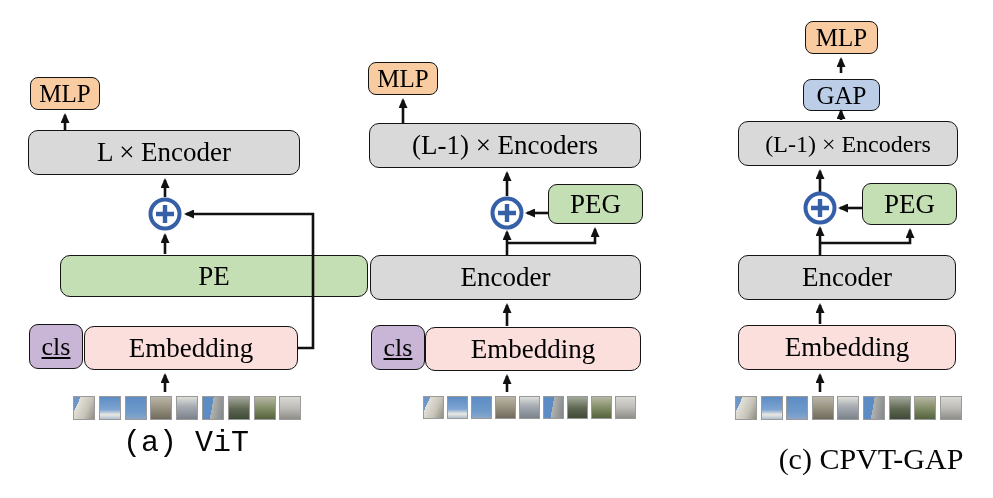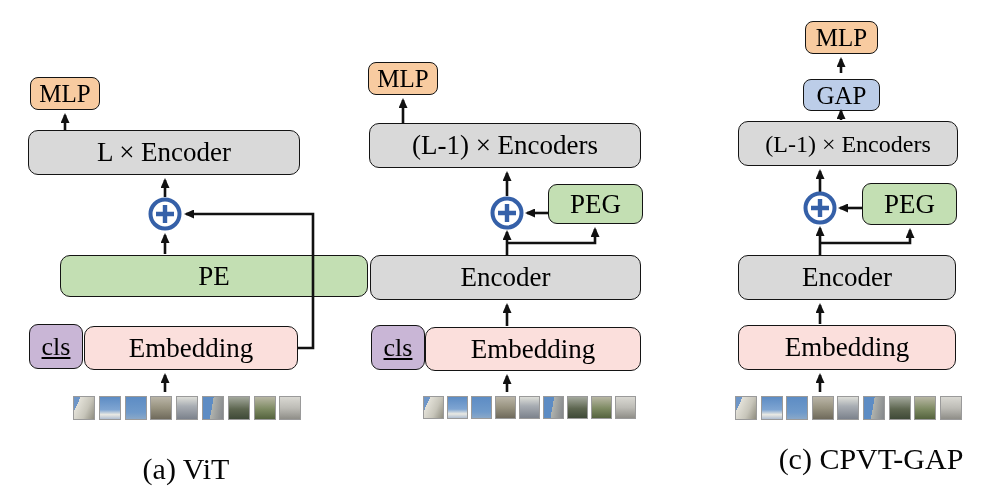--- a/index.html
+++ b/index.html
@@ -55,21 +55,21 @@
       <div class="patch" style="background: linear-gradient(115deg, rgb(110, 150, 200) 22%, rgb(227, 225, 216) 22%, rgb(199, 197, 186) 62%, rgb(143, 141, 128) 100%);"></div>
       <div class="patch" style="background: linear-gradient(rgb(93, 140, 196) 0%, rgb(127, 165, 210) 58%, rgb(233, 233, 227) 80%, rgb(176, 191, 210) 100%);"></div>
       <div class="patch" style="background: linear-gradient(rgb(93, 140, 196) 0%, rgb(111, 154, 202) 70%, rgb(138, 168, 200) 100%);"></div>
       <div class="patch" style="background: linear-gradient(rgb(186, 181, 167) 0%, rgb(151, 146, 127) 50%, rgb(111, 106, 92) 100%);"></div>
       <div class="patch" style="background: linear-gradient(rgb(222, 223, 217) 0%, rgb(168, 173, 179) 42%, rgb(124, 130, 140) 100%);"></div>
       <div class="patch" style="background: linear-gradient(100deg, rgb(93, 140, 196) 45%, rgb(176, 179, 174) 45%, rgb(131, 134, 138) 100%);"></div>
       <div class="patch" style="background: linear-gradient(rgb(163, 168, 156) 0%, rgb(93, 102, 80) 55%, rgb(63, 74, 56) 100%);"></div>
       <div class="patch" style="background: linear-gradient(rgb(184, 183, 164) 0%, rgb(125, 138, 98) 55%, rgb(85, 99, 63) 100%);"></div>
       <div class="patch" style="background: linear-gradient(rgb(217, 216, 210) 0%, rgb(189, 188, 182) 50%, rgb(143, 142, 136) 100%);"></div>
     </div>
-  <div class="caption" style="left:96px;top:452px;width:180px;">(a) ViT</div>
+  <div class="caption" style="left:96px;top:426px;width:180px;font-family:Liberation Mono, monospace;">(a) ViT</div>
 
   <div class="box orange f-sm" style="left:368px;top:62px;width:70px;height:33px;border-radius:8px;">MLP</div>
   <div class="box gray f-lg" style="left:369px;top:123px;width:272px;height:45px;">(L-1) × Encoders</div>
   <div class="box green f-lg" style="left:548px;top:184px;width:95px;height:40px;border-radius:9px;">PEG</div>
   <div class="box gray f-lg" style="left:370px;top:255px;width:271px;height:45px;">Encoder</div>
   <div class="box purple f-md" style="left:371px;top:325px;width:54px;height:45px;border-radius:9px;z-index:2;">cls</div>
   <div class="box pink f-lg" style="left:425px;top:327px;width:216px;height:44px;">Embedding</div>
   <div class="patch-strip strip-b" style="left:423px;top:396px;">
       <div class="patch" style="background: linear-gradient(115deg, rgb(110, 150, 200) 22%, rgb(227, 225, 216) 22%, rgb(199, 197, 186) 62%, rgb(143, 141, 128) 100%);"></div>
       <div class="patch" style="background: linear-gradient(rgb(93, 140, 196) 0%, rgb(127, 165, 210) 58%, rgb(233, 233, 227) 80%, rgb(176, 191, 210) 100%);"></div>

